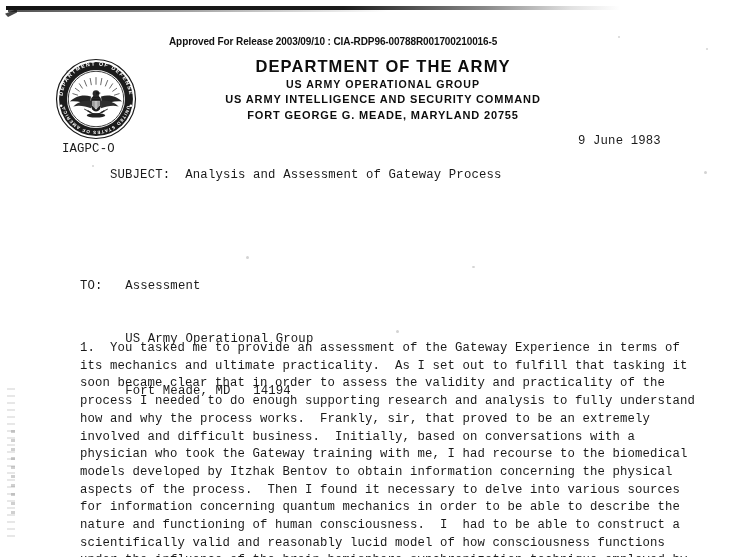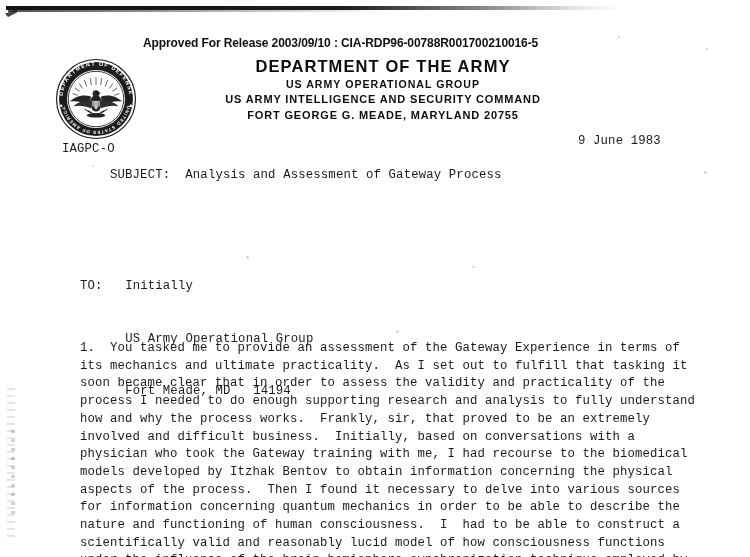--- a/index.html
+++ b/index.html
@@ -80,23 +80,23 @@
   }
   .scan-dot {
     position: absolute;
     background: rgba(120,120,120,0.33);
     border-radius: 50%;
   }
 
   
   .release-stamp {
     position: absolute;
-    left: 143px;
+    left: 169px;
     top: 36px;
-    font-size: 12px;
+    font-size: 10px;
     font-weight: bold;
     letter-spacing: -0.1px;
     white-space: nowrap;
     color: #101010;
   }
 
   
   .lh {
     position: absolute;
     width: 750px;
@@ -254,21 +254,21 @@
   <div class="lh lh-group">US ARMY OPERATIONAL GROUP</div>
   <div class="lh lh-command">US ARMY INTELLIGENCE AND SECURITY COMMAND</div>
   <div class="lh lh-fort">FORT GEORGE G. MEADE, MARYLAND  20755</div>
 
   <div class="tw office-symbol">IAGPC-O</div>
   <div class="tw doc-date">9 June 1983</div>
 
   <div class="tw subject-line">SUBJECT:  Analysis and Assessment of Gateway Process</div>
 
   <div class="tw to-block">
-    <div>TO:   Initially</div>
+    <div>TO:   Assessment</div>
     <div>      US Army Operational Group</div>
     <div>      Fort Meade, MD   14194</div>
   </div>
 
   <div class="body-para">1.  You tasked me to provide an assessment of the Gateway Experience in terms of
 its mechanics and ultimate practicality.  As I set out to fulfill that tasking it
 soon became clear that in order to assess the validity and practicality of the
 process I needed to do enough supporting research and analysis to fully understand
 how and why the process works.  Frankly, sir, that proved to be an extremely
 involved and difficult business.  Initially, based on conversations with a

